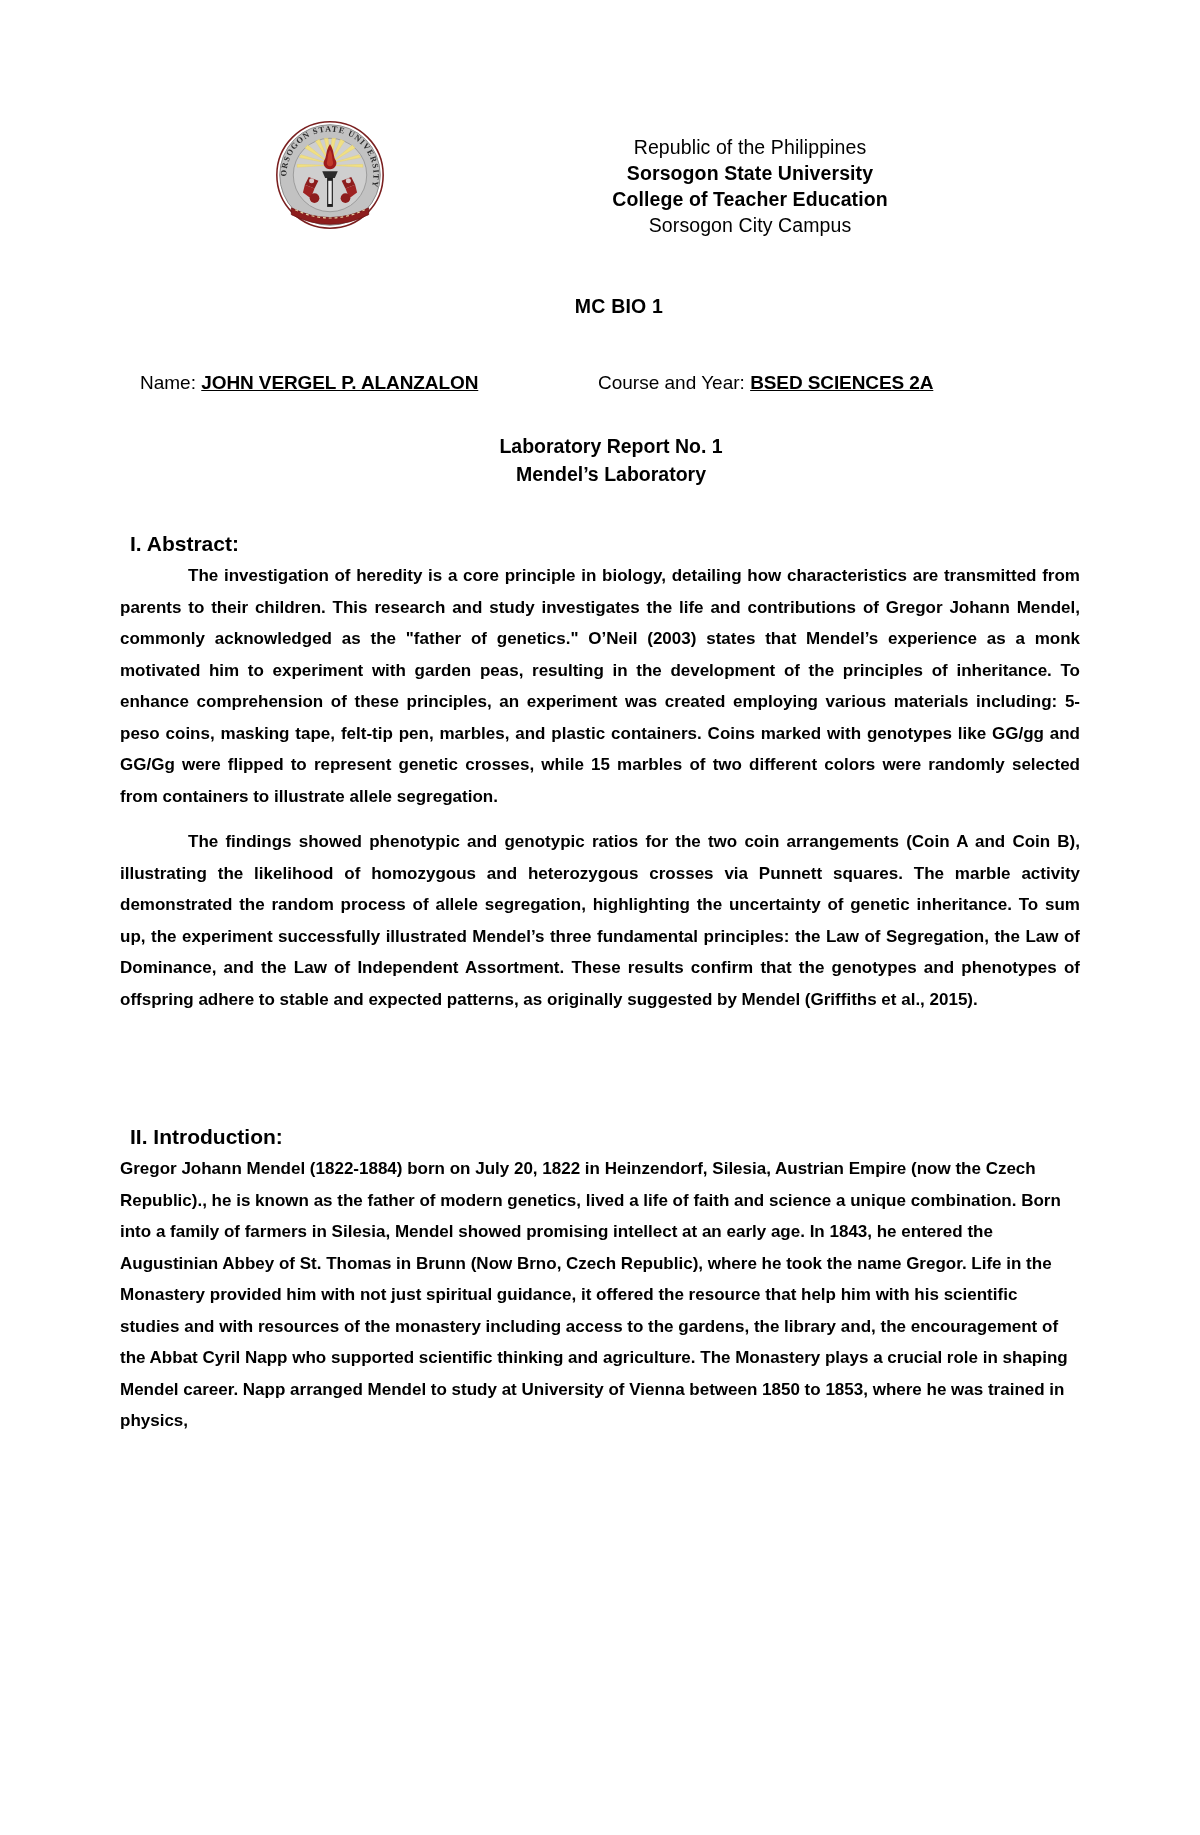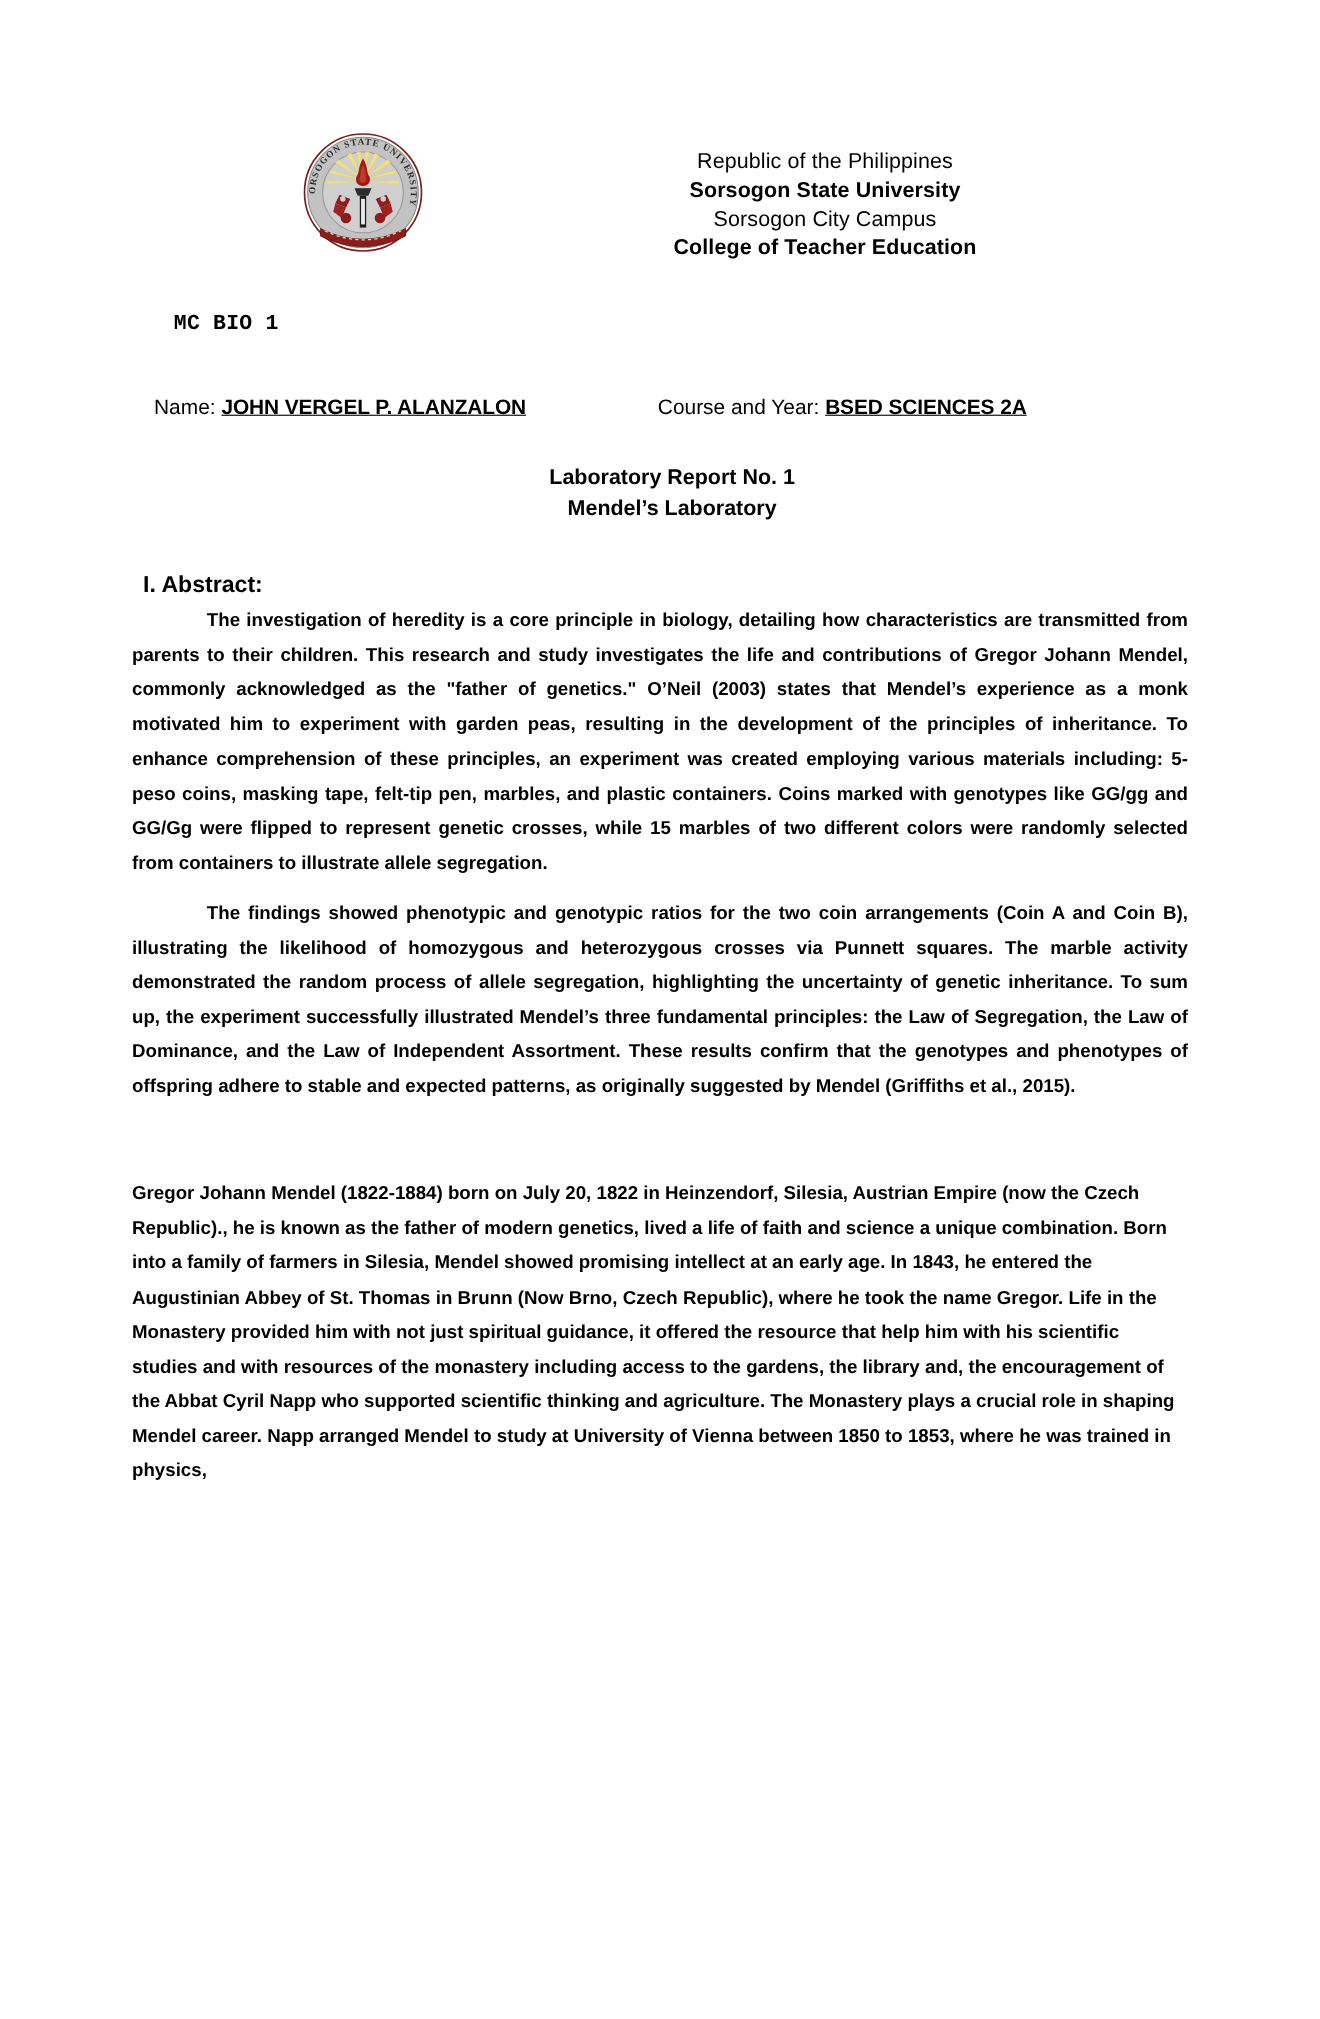--- a/index.html
+++ b/index.html
@@ -52,23 +52,22 @@
   }
   .inst-line {
     font-size: 19.5px;
     line-height: 26px;
     letter-spacing: 0.1px;
   }
   .inst-line.bold { font-weight: bold; }
 
   
   .course-block {
-    margin-top: 24px;
-    text-align: left;
-    font-family: Liberation Mono, monospace;
+    margin-top: 36px;
+    text-align: center;
   }
   .course-line {
     font-size: 19.5px;
     line-height: 27px;
     font-weight: bold;
     letter-spacing: 0.2px;
   }
   .course-block .shift { padding-left: 38px; }
 
   
@@ -172,22 +171,22 @@
           <circle cx="79" cy="66" r="2.6" fill="#d9c9c9"></circle>
 
           <path d="M20 94 Q60 114 100 94 L100 101 Q60 121 20 101 Z" fill="#8d1d1d" stroke="#6d1414" stroke-width="0.8"></path>
           <path d="M24 96 Q60 113 96 96" fill="none" stroke="#e8d7a8" stroke-width="1.2" stroke-dasharray="3 3"></path>
         </svg>
       </div>
 
       <div class="inst-lines">
         <div class="inst-line">Republic of the Philippines</div>
         <div class="inst-line bold">Sorsogon State University</div>
+        <div class="inst-line bold">College of Teacher Education</div>
         <div class="inst-line">Sorsogon City Campus</div>
-        <div class="inst-line bold">College of Teacher Education</div>
       </div>
     </div>
 
     <div class="course-block">
       <div class="course-line shift">MC BIO  1</div>
     </div>
 
     <div class="idrow">
       <div class="left">
         <span>Name:</span>
@@ -203,16 +202,17 @@
       <div class="t shift">Laboratory Report No. 1</div>
       <div class="t shift">Mendel’s Laboratory</div>
     </div>
 
     <div class="section-heading indent">I.  Abstract:</div>
     <p class="para first-indent">The investigation of heredity is a core principle in biology, detailing how characteristics are transmitted from parents to their children. This research and study investigates the life and contributions of Gregor Johann Mendel, commonly acknowledged as the "father of genetics." O’Neil (2003) states that Mendel’s experience as a monk motivated him to experiment with garden peas, resulting in the development of the principles of inheritance. To enhance comprehension of these principles, an experiment was created employing various materials including: 5-peso coins, masking tape, felt-tip pen, marbles, and plastic containers. Coins marked with genotypes like GG/gg and GG/Gg were flipped to represent genetic crosses, while 15 marbles of two different colors were randomly selected from containers to illustrate allele segregation.</p>
     <p class="para first-indent">The findings showed phenotypic and genotypic ratios for the two coin arrangements (Coin A and Coin B), illustrating the likelihood of homozygous and heterozygous crosses via Punnett squares. The marble activity demonstrated the random process of allele segregation, highlighting the uncertainty of genetic inheritance. To sum up, the experiment successfully illustrated Mendel’s three fundamental principles: the Law of Segregation, the Law of Dominance, and the Law of Independent Assortment. These results confirm that the genotypes and phenotypes of offspring adhere to stable and expected patterns, as originally suggested by Mendel (Griffiths et al., 2015).</p>
 
     <div class="gap"></div>
 
+    <div class="section-heading indent">II. Introduction:</div>
     <p class="para left">Gregor Johann Mendel (1822-1884) born on July 20, 1822 in Heinzendorf, Silesia, Austrian Empire (now the Czech Republic)., he is known as the father of modern genetics, lived a life of faith and science a unique combination. Born into a family of farmers in Silesia, Mendel showed promising intellect at an early age. In 1843, he entered the Augustinian Abbey of St. Thomas in Brunn (Now Brno, Czech Republic), where he took the name Gregor. Life in the Monastery provided him with not just spiritual guidance, it offered the resource that help him with his scientific studies and with resources of the monastery including access to the gardens, the library and, the encouragement of the Abbat Cyril Napp who supported scientific thinking and agriculture. The Monastery plays a crucial role in shaping Mendel career. Napp arranged Mendel to study at University of Vienna between 1850 to 1853, where he was trained in physics,</p>
 
   </div>
 </div>
 
 </body></html>

